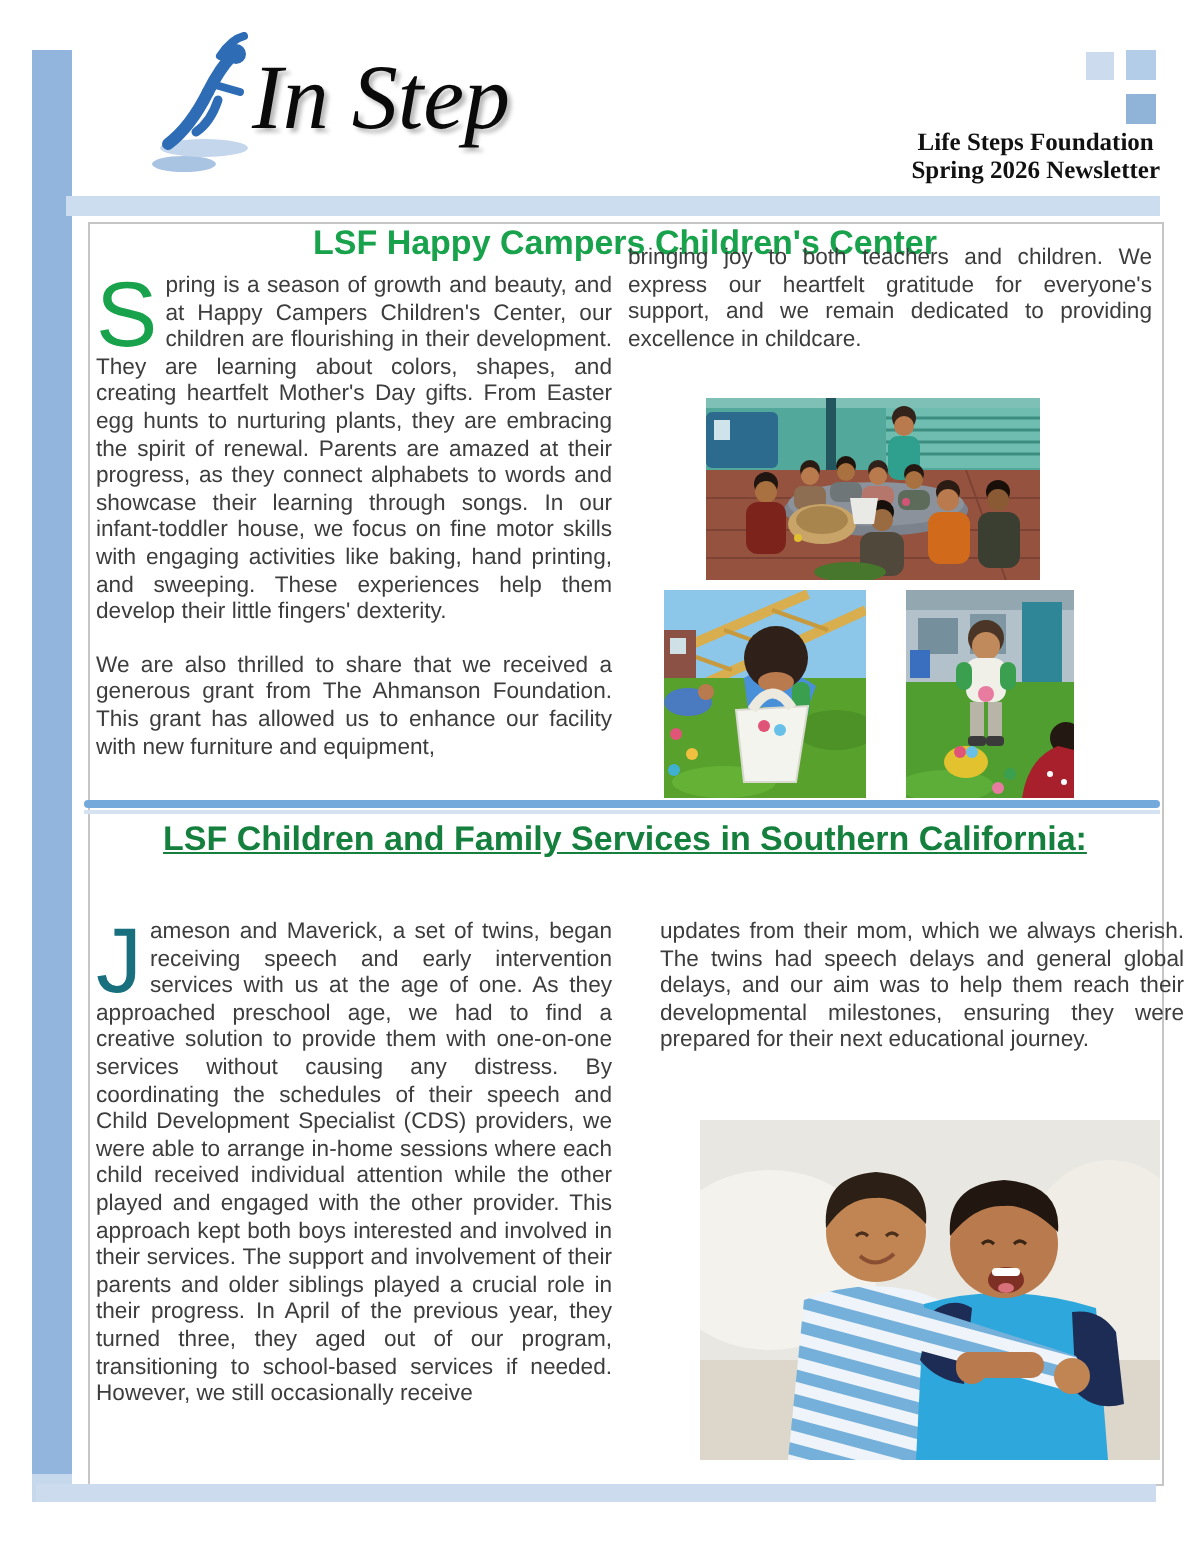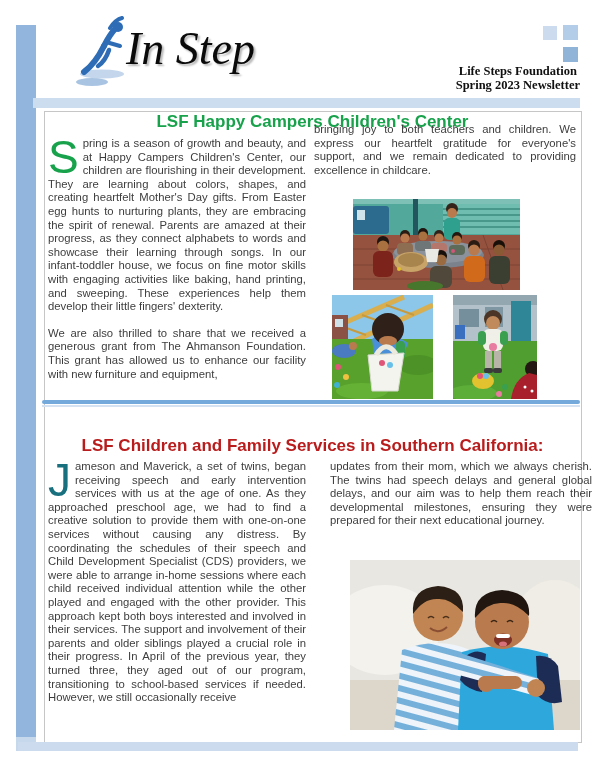--- a/index.html
+++ b/index.html
@@ -18,21 +18,21 @@
   .sq{position:absolute;}
   .sq1{left:543px;top:26px;width:14px;height:14px;background:#ccdcee;}
   .sq2{left:563px;top:25px;width:15px;height:15px;background:#b3cce7;}
   .sq3{left:563px;top:47px;width:15px;height:15px;background:#8fb4d8;}
 
   
   .content-box{left:44px;top:111px;width:536px;height:630px;border:1px solid #c6c6c6;background:#fff;}
 
   .sec-title{left:44px;width:537px;text-align:center;font-weight:bold;font-size:17px;line-height:19px;}
   .title-green{top:112px;color:#17a24b;}
-  .title-teal{top:436px;color:#b91c1c;}
+  .title-teal{top:410px;color:#15803d;text-decoration:underline;}
 
   .col{font-size:11.3px;line-height:13.6px;text-align:justify;color:#3d3d3d;}
   .col p{margin:0 0 13px 0;}
   .dropcap{float:left;font-size:46px;line-height:37px;padding:2px 4px 0 0;font-weight:400;}
   .dc-green{color:#17a24b;}
   .dc-teal{color:#186f7d;}
 
   .s1c1{left:48px;top:137px;width:258px;}
   .s1c2{left:314px;top:123px;width:262px;}
   .s2c1{left:48px;top:460px;width:258px;}
@@ -67,21 +67,21 @@
       <path d="M28 30 C32 22 36 16 40 12" stroke="#2e6db6" stroke-width="6" fill="none" stroke-linecap="round"></path>
       <path d="M30 26 L44 30" stroke="#2e6db6" stroke-width="4" fill="none" stroke-linecap="round"></path>
       <path d="M34 12 C38 6 42 3 46 2" stroke="#2e6db6" stroke-width="4" fill="none" stroke-linecap="round"></path>
       <circle cx="42" cy="11" r="5" fill="#2e6db6"></circle>
     </svg>
   </div>
 
   <div class="abs logo-text">In Step</div>
   <div class="abs org-block">
     <div>Life Steps Foundation</div>
-    <div>Spring 2023 Newsletter</div>
+    <div>Spring 2026 Newsletter</div>
   </div>
 
   <div class="abs content-box"></div>
 
   <div class="abs sec-title title-green">LSF Happy Campers Children's Center</div>
 
   <div class="abs col s1c1">
     <p><span class="dropcap dc-green">S</span><span>pring is a season of growth and beauty, and at Happy Campers Children's Center, our children are flourishing in their development. They are learning about colors, shapes, and creating heartfelt Mother's Day gifts. From Easter egg hunts to nurturing plants, they are embracing the spirit of renewal. Parents are amazed at their progress, as they connect alphabets to words and showcase their learning through songs. In our infant-toddler house, we focus on fine motor skills with engaging activities like baking, hand printing, and sweeping. These experiences help them develop their little fingers' dexterity.</span></p>
     <p>We are also thrilled to share that we received a generous grant from The Ahmanson Foundation. This grant has allowed us to enhance our facility with new furniture and equipment,</p>
   </div>

